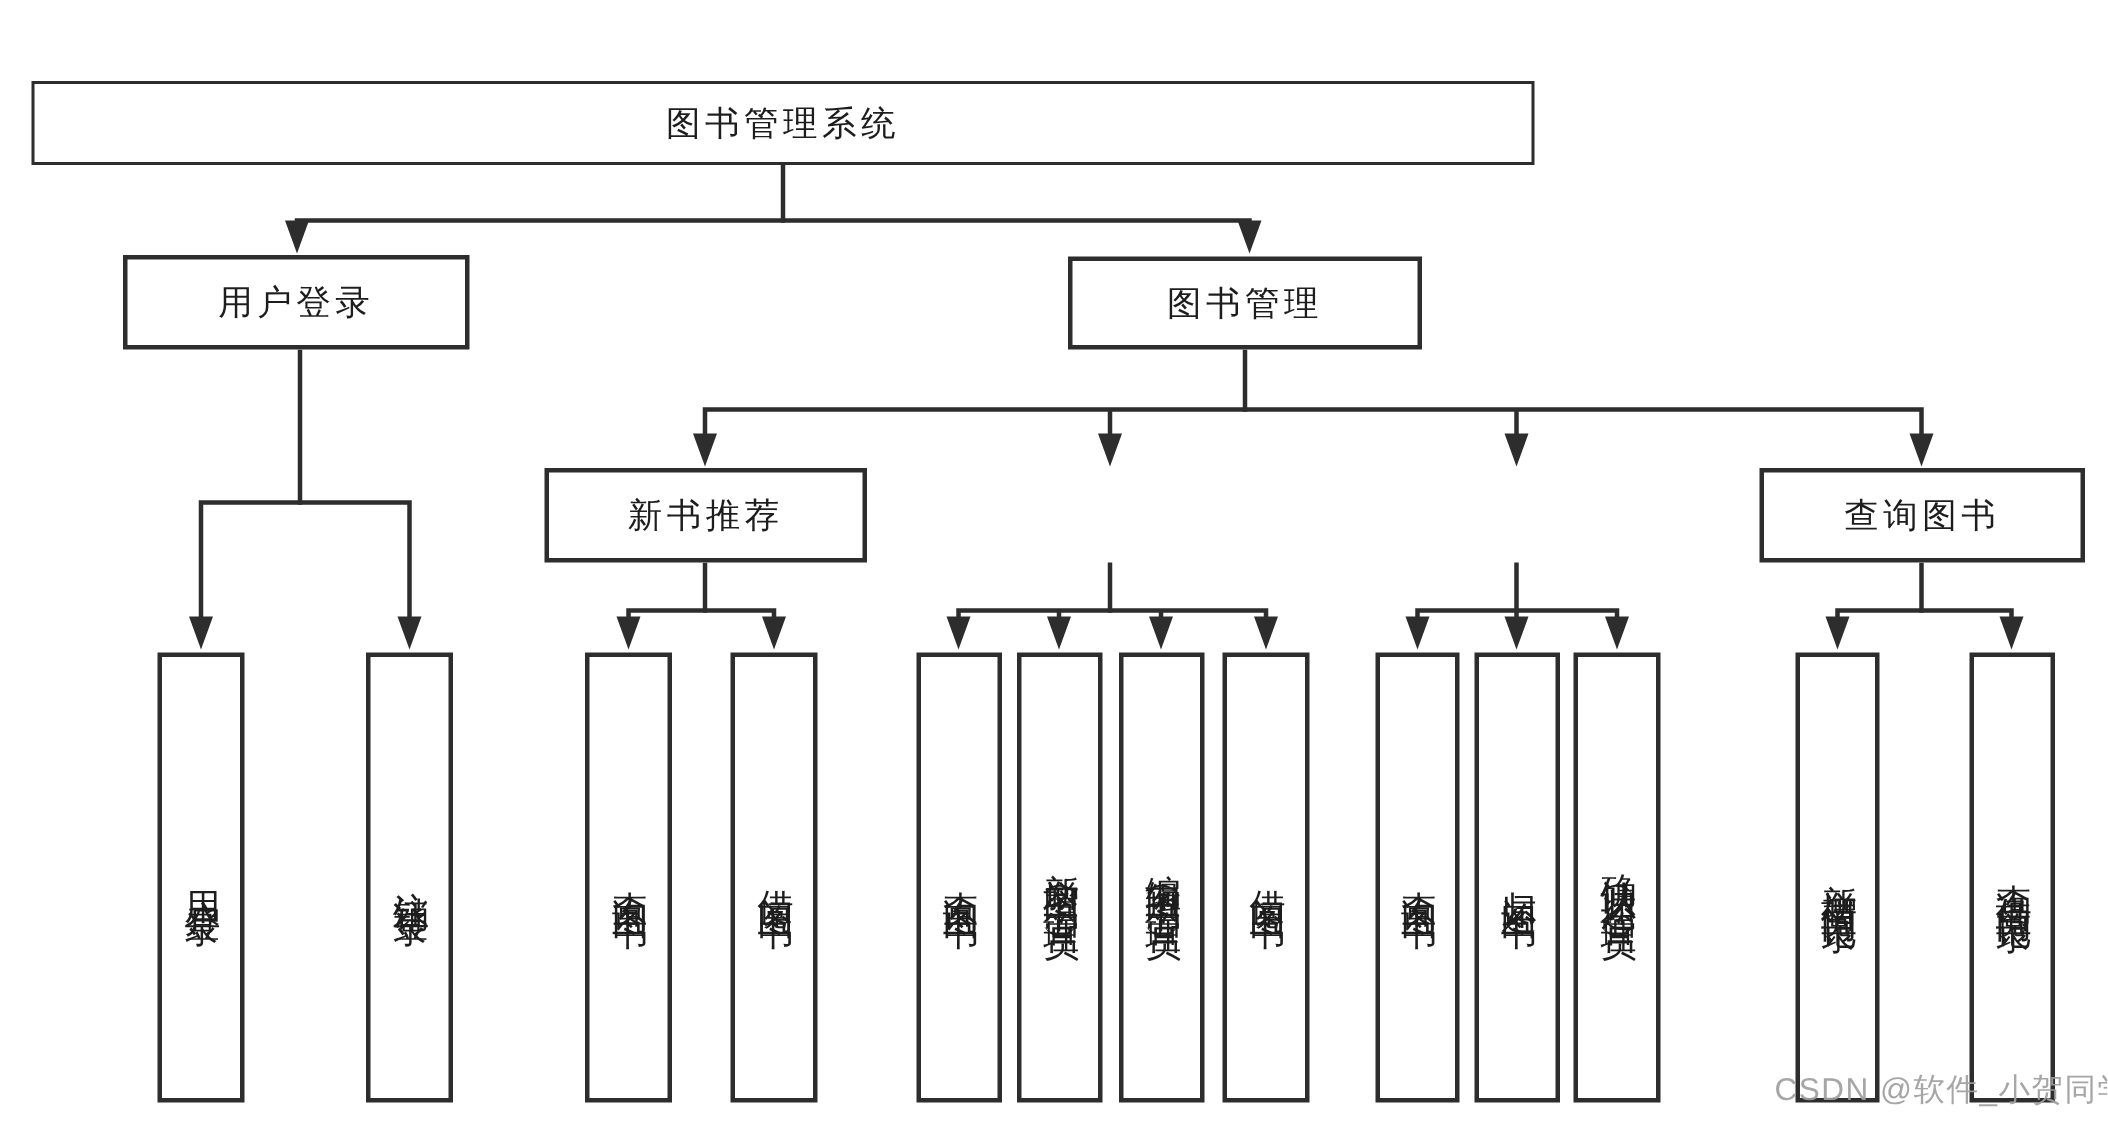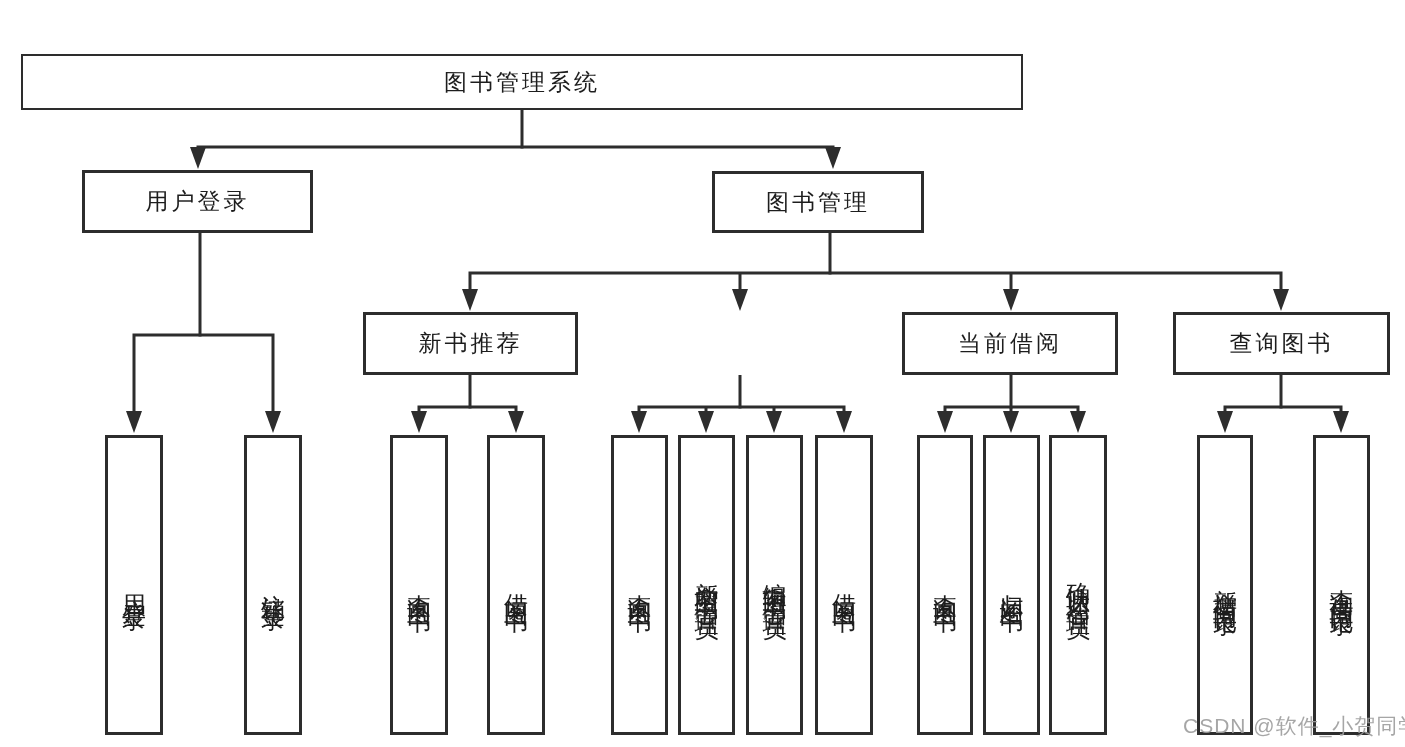--- a/index.html
+++ b/index.html
@@ -112,24 +112,23 @@
       <polygon points="1070,411 1086,411 1078,433"></polygon>
 
       <polygon points="1217,411 1233,411 1225,433"></polygon>
       <polygon points="1333,411 1349,411 1341,433"></polygon>
     </g>
   </svg>
 
   <div class="node hbox root-box" style="left:21px; top:13px; width:1002px; height:56px;margin-top:41px;">图书管理系统</div>
 
   <div class="node hbox" style="left:82px; top:170px; width:231px; height:63px;">用户登录</div>
-  <div class="node hbox" style="left:712px; top:171px; width:212px; height:62px;">图书管理</div>
+  <div class="node hbox" style="left:712px; top:171px; width:236px; height:62px;">图书管理</div>
 
   <div class="node hbox" style="left:363px; top:312px; width:215px; height:63px;">新书推荐</div>
-  <div class="node hbox" style="left:902px; top:312px; width:216px; height:63px;">当前借阅</div>
   <div class="node hbox" style="left:1173px; top:312px; width:217px; height:63px;">查询图书</div>
 
   <div class="node vbox" style="left:105px; top:435px; width:58px; height:300px;">用户登录</div>
   <div class="node vbox" style="left:244px; top:435px; width:58px; height:300px;">注销登录</div>
 
   <div class="node vbox" style="left:390px; top:435px; width:58px; height:300px;">查询图书</div>
   <div class="node vbox" style="left:487px; top:435px; width:58px; height:300px;">借阅图书</div>
 
   <div class="node vbox" style="left:611px; top:435px; width:57px; height:300px;">查询图书</div>
   <div class="node vbox" style="left:678px; top:435px; width:57px; height:300px;">新增图书（管理员）</div>

